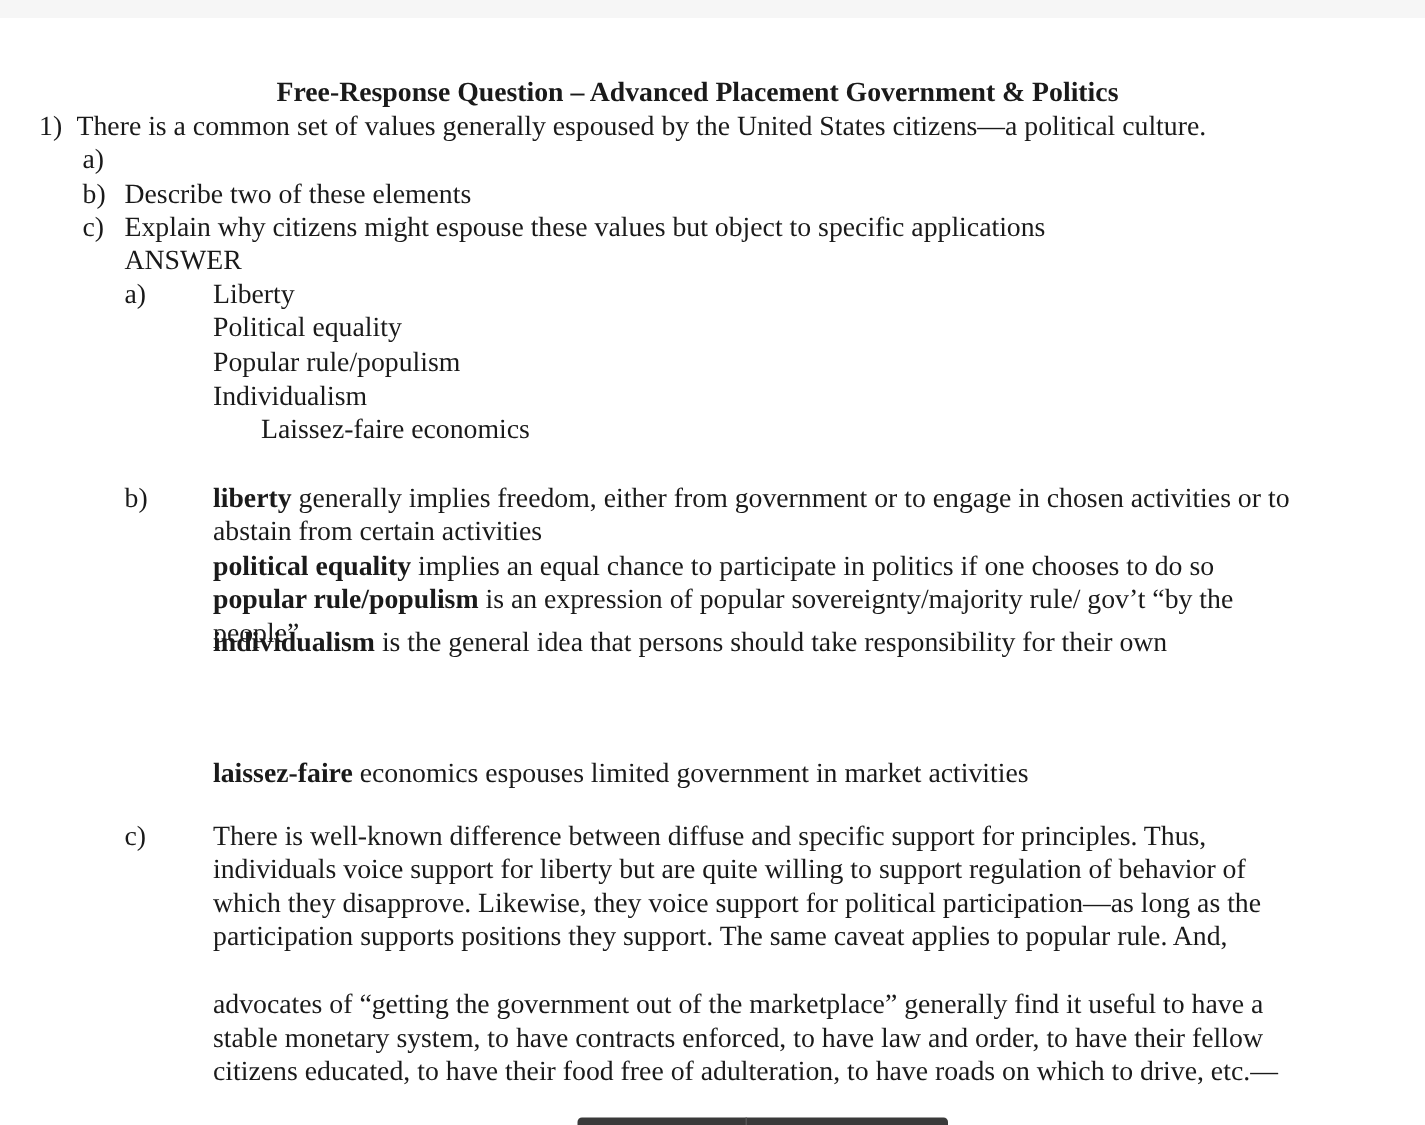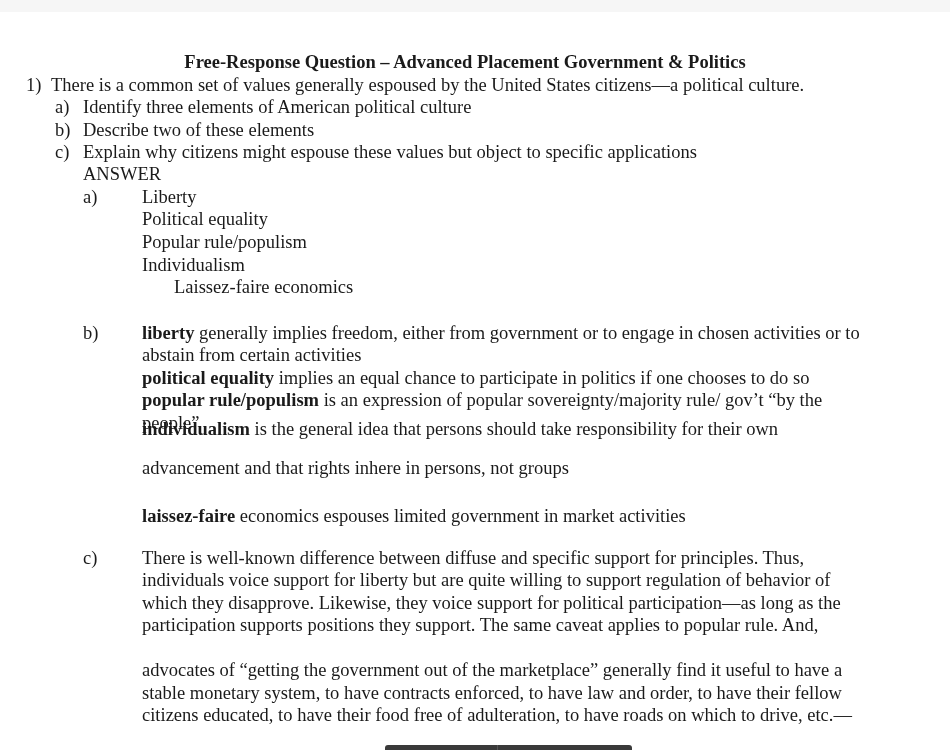--- a/index.html
+++ b/index.html
@@ -72,21 +72,20 @@
 <div class="top-strip"></div>
 
 <div class="page">
 
   <div class="title">Free-Response Question – Advanced Placement Government &amp; Politics</div>
 
   <div class="line q-num" style="top:74px;">1)</div>
   <div class="line q-text" style="top:74px;">There is a common set of values generally espoused by the United States citizens—a political culture.</div>
 
   <div class="line sub-label" style="top:96px;">a)</div>
-  <div class="line sub-text" style="top:96px;">Identify three elements of American political culture</div>
 
   <div class="line sub-label" style="top:119px;">b)</div>
   <div class="line sub-text" style="top:119px;">Describe two of these elements</div>
 
   <div class="line sub-label" style="top:141px;">c)</div>
   <div class="line sub-text" style="top:141px;">Explain why citizens might espouse these values but object to specific applications</div>
 
   <div class="line sub-text" style="top:163px;">ANSWER</div>
 
   <div class="line ans-label" style="top:186px;">a)</div>
@@ -109,23 +108,20 @@
   </div>
   <div class="line ans-item" style="top:389px;">
     <span class="b">popular rule/populism</span><span> is an expression of popular sovereignty/majority rule/ gov’t “by the</span>
   </div>
   <div class="line ans-item" style="top:412px;">
     <span>people”</span>
   </div>
   <div class="line ans-item" style="top:418px;font-family:Liberation Serif, serif;">
     <span class="b">individualism</span><span> is the general idea that persons should take responsibility for their own</span>
   </div>
-  <div class="line ans-item" style="top:457px;">
-    <span>advancement and that rights inhere in persons, not groups</span>
-  </div>
   <div class="line ans-item" style="top:505px;text-align:right;">
     <span class="b">laissez-faire</span><span> economics espouses limited government in market activities</span>
   </div>
 
   <div class="line ans-label" style="top:547px;">c)</div>
   <div class="line ans-item" style="top:547px;">There is well-known difference between diffuse and specific support for principles. Thus,</div>
   <div class="line ans-item" style="top:569px;">individuals voice support for liberty but are quite willing to support regulation of behavior of</div>
   <div class="line ans-item" style="top:592px;">which they disapprove. Likewise, they voice support for political participation—as long as the</div>
   <div class="line ans-item" style="top:614px;">participation supports positions they support. The same caveat applies to popular rule. And,</div>
   <div class="line ans-item" style="top:659px;">advocates of “getting the government out of the marketplace” generally find it useful to have a</div>

